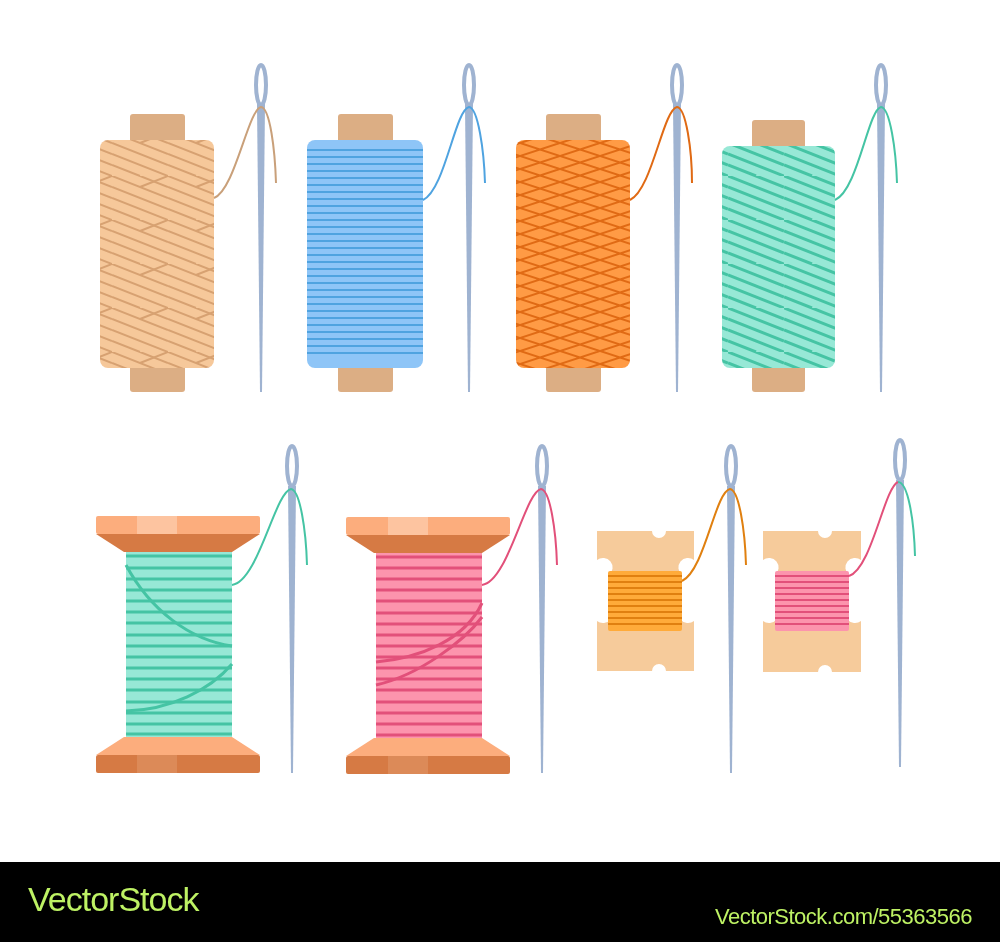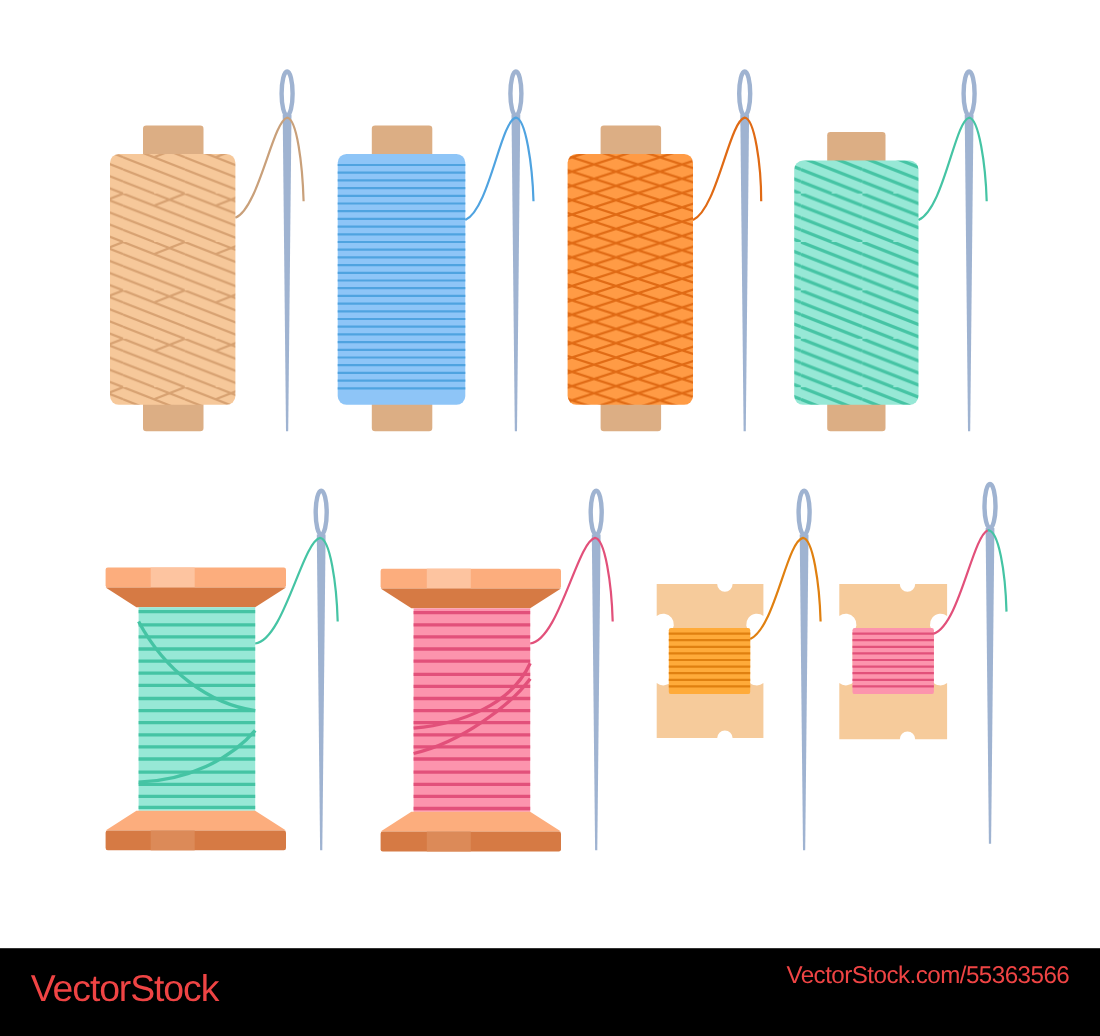--- a/index.html
+++ b/index.html
@@ -1,20 +1,20 @@
 <!DOCTYPE html>
 <html><head>
 <meta charset="utf-8">
 <style>
   html, body { margin: 0; padding: 0; background: #ffffff; }
   body { width: 1000px; height: 942px; position: relative; overflow: hidden; font-family: "Liberation Sans", sans-serif; }
   .art { position: absolute; left: 0; top: 0; width: 1000px; height: 862px; background: #ffffff; }
-  .footer { position: absolute; left: 0; top: 862px; width: 1000px; height: 80px; background: #000000; color: #ef4444; }
+  .footer { position: absolute; left: 0; top: 862px; width: 1000px; height: 80px; background: #000000; color: #bef264; }
   .brand { position: absolute; left: 28px; top: 18px; font-size: 34px; letter-spacing: -1px; font-family: "Liberation Sans", sans-serif; }
-  .url { position: absolute; right: 28px; top: 12px; font-size: 22px; letter-spacing: -0.5px; font-family: "Liberation Sans", sans-serif; }
+  .url { position: absolute; right: 28px; top: 42px; font-size: 22px; letter-spacing: -0.5px; font-family: "Liberation Sans", sans-serif; }
 </style>
 </head>
 <body>
 
 <div class="art">
 <svg width="1000" height="862" viewBox="0 0 1000 862" xmlns="http://www.w3.org/2000/svg">
   <defs>
 
     <pattern id="hb1" width="56" height="44" patternUnits="userSpaceOnUse">
       <rect width="56" height="44" fill="#f6c89a"></rect>

